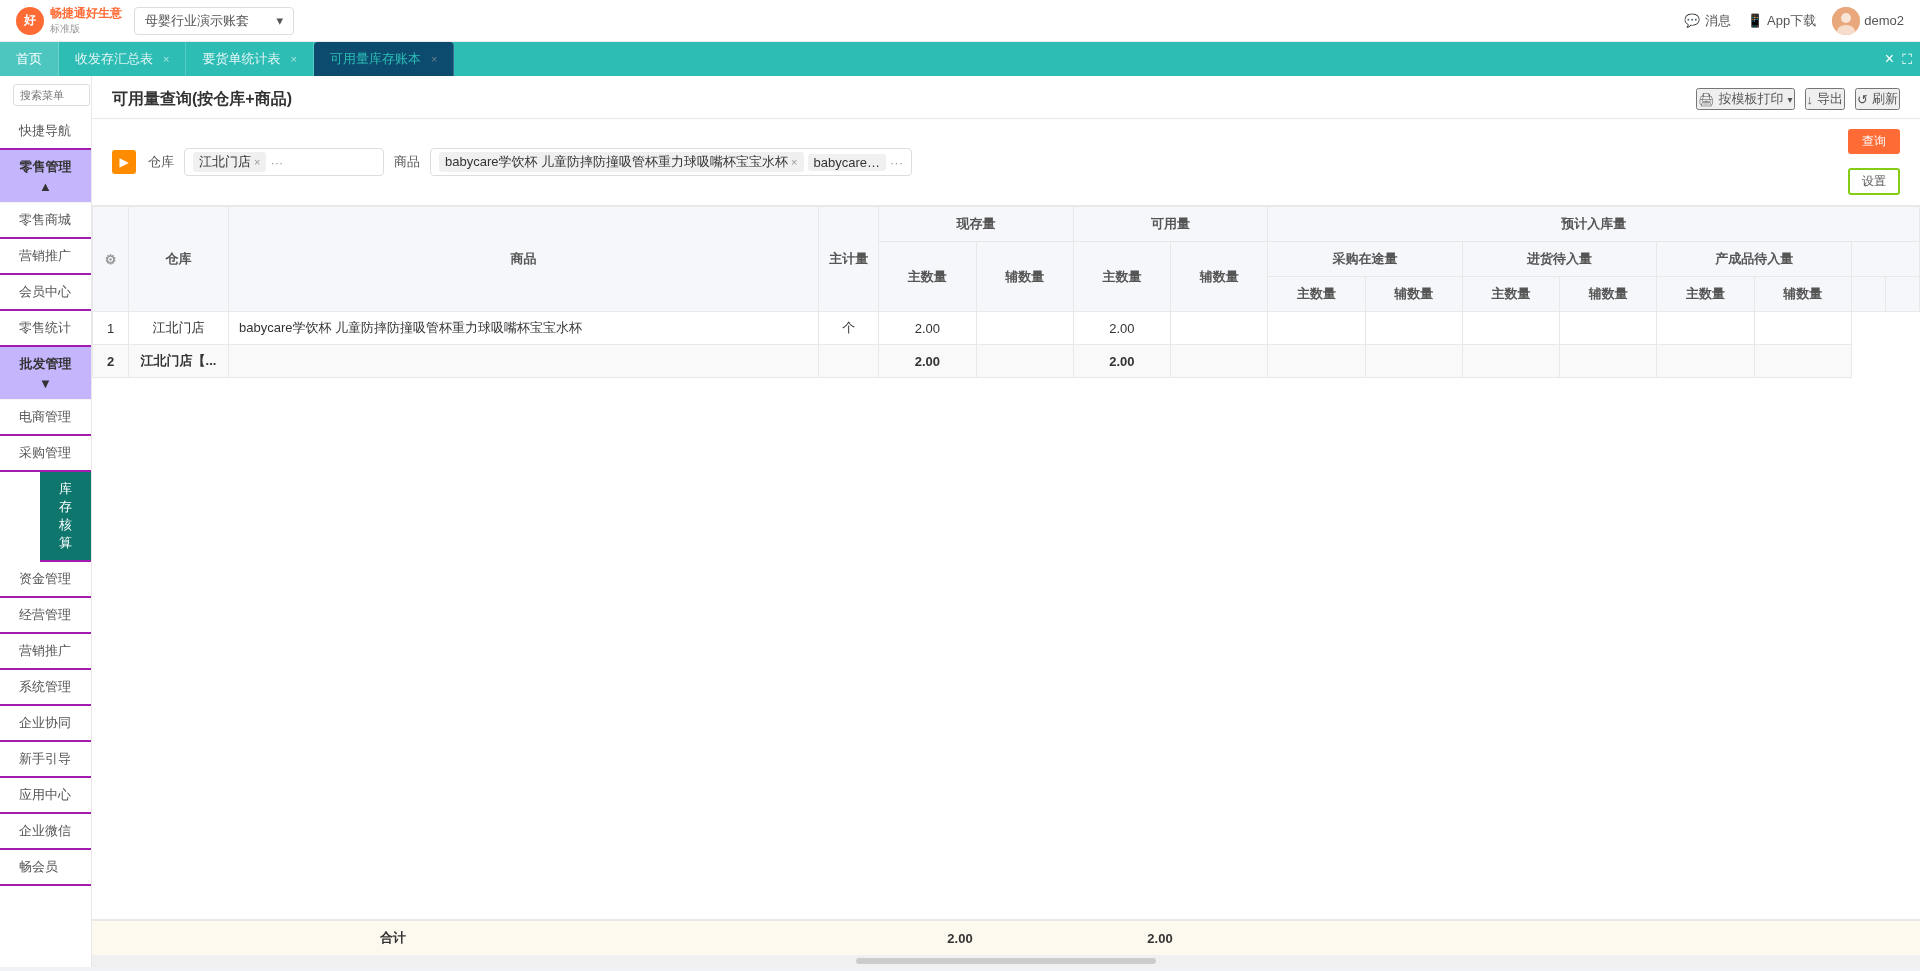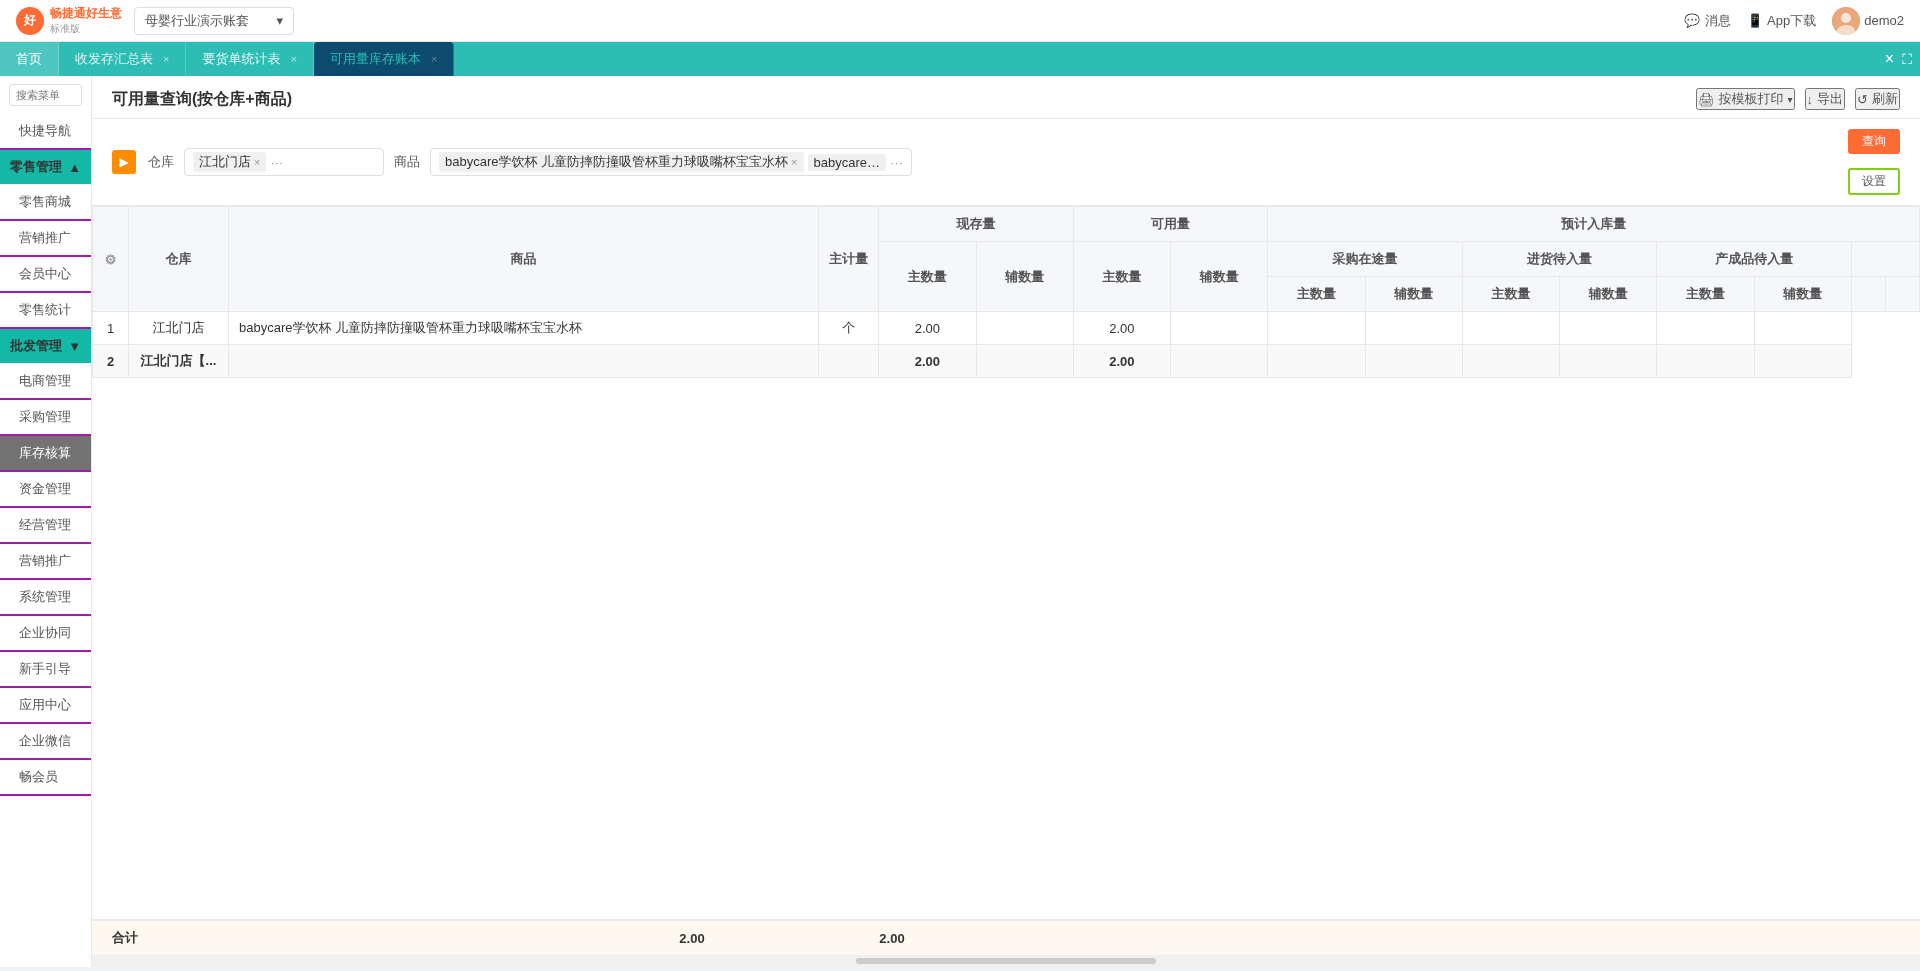--- a/index.html
+++ b/index.html
@@ -67,29 +67,29 @@
       cursor: pointer;
       color: #555;
       font-size: 12px;
       border-bottom: 1px solid #f5f5f5;
       display: flex;
       flex-direction: column;
       align-items: center;
       gap: 3px;
     }
     .sidebar-item.section-header {
-      background: #14b8a6;
+      background: #c4b5fd;
       color: #333;
       font-weight: bold;
       font-size: 12px;
-      flex-direction: row;
+      flex-direction: column;
       justify-content: space-between;
       padding: 8px 10px;
     }
-    .sidebar-search { padding: 8px 9px; }
+    .sidebar-search { padding: 8px 1px; margin-left: 12px; }
     .sidebar-search input { width: 100%; padding: 4px 6px; border: 1px solid #ddd; border-radius: 3px; font-size: 11px; }
     .sidebar-nav-item {
       padding: 8px 19px;
       cursor: pointer;
       color: #555;
       font-size: 12px;
       border-bottom: 2px solid #a21caf;
     }
 
     
@@ -199,20 +199,21 @@
     }
     .gear-icon { color: #999; cursor: pointer; }
 
     
     .table-footer {
       background: #fef9ef;
       border-top: 2px solid #e8e8e8;
       padding: 8px 10px;
       display: flex;
       align-items: center;
+      justify-content: flex-end;
     }
     .footer-label { font-weight: bold; color: #333; min-width: 80px; text-align: center; }
     .footer-val { min-width: 100px; text-align: center; font-weight: bold; color: #333; }
 
     
     .scrollbar-area {
       height: 12px;
       background: #f0f0f0;
       display: flex;
       align-items: center;
@@ -316,21 +317,21 @@
     <div class="sidebar-item section-header">
       <span>批发管理</span>
       <span>▼</span>
     </div>
     <div class="sidebar-nav-item">
       <span>电商管理</span>
     </div>
     <div class="sidebar-nav-item">
       <span>采购管理</span>
     </div>
-    <div class="sidebar-nav-item active" style="background:#737373;color:white;">
+    <div class="sidebar-nav-item active" style="background:#0f766e;color:white;margin-left:40px;">
       <span>库存核算</span>
     </div>
     <div class="sidebar-nav-item">
       <span>资金管理</span>
     </div>
     <div class="sidebar-nav-item">
       <span>经营管理</span>
     </div>
     <div class="sidebar-nav-item">
       <span>营销推广</span>

